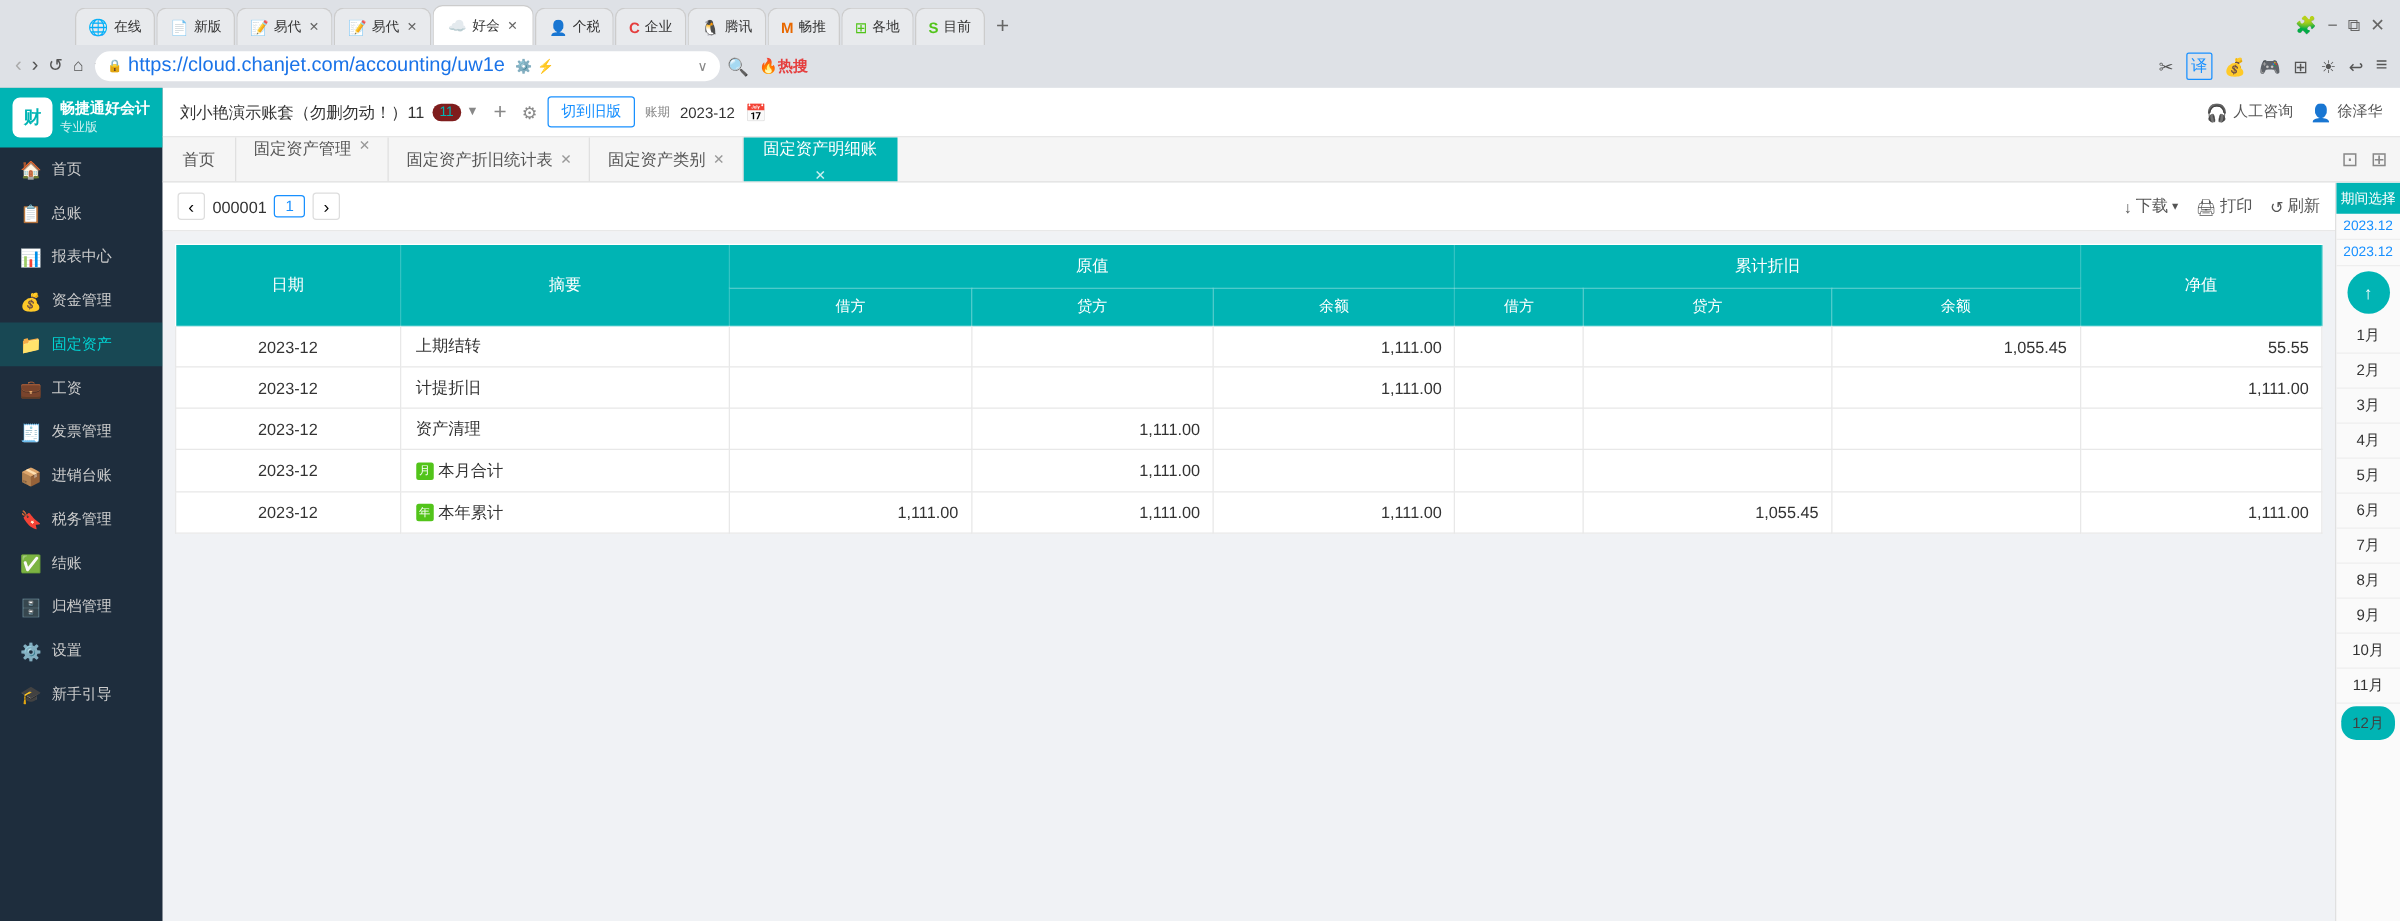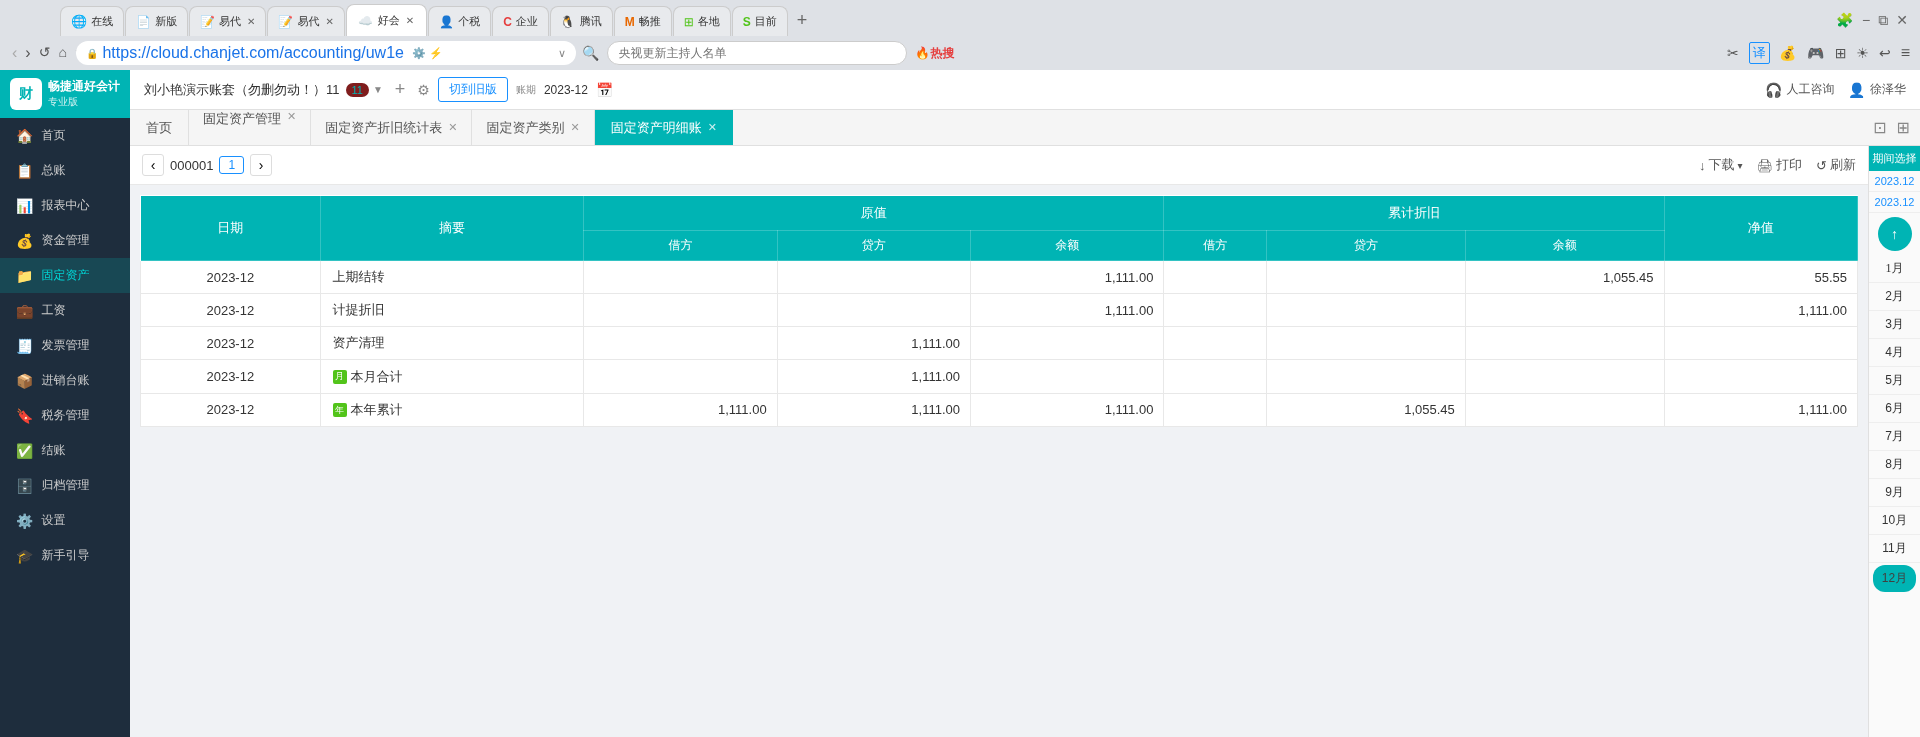--- a/index.html
+++ b/index.html
@@ -78,21 +78,20 @@
     </div>
     <div style="width:500px;height:24px;border-radius:12px;background:#fff;display:flex;align-items:center;padding:0 10px;gap:4px;">
       <span style="font-size:10px;color:#52c41a;">🔒</span>
       <span style="font-size:16px;color:#1a73e8;overflow:hidden;text-overflow:ellipsis;white-space:nowrap;max-width:400px;">https://cloud.chanjet.com/accounting/uw1e</span>
       <span style="font-size:11px;color:#888;margin-left:4px;">⚙️</span>
       <span style="font-size:11px;color:#888;">⚡</span>
       <span style="font-size:11px;color:#888;margin-left:auto;cursor:pointer;">∨</span>
     </div>
     <div style="flex:1;display:flex;align-items:center;gap:8px;">
       <span style="font-size:14px;color:#888;">🔍</span>
-      <input type="text" placeholder="央视更新主持人名单" style="flex: 1 1 0%; max-width: 300px; height: 24px; border-radius: 12px; border: 1px solid rgb(204, 204, 204); padding: 0px 10px; font-size: 12px; background: rgb(255, 255, 255);">
       <span style="color:#e53e3e;font-size:12px;font-weight:bold;">🔥热搜</span>
     </div>
     <div style="display:flex;align-items:center;gap:10px;">
       <span style="font-size:14px;color:#555;cursor:pointer;">✂</span>
       <span style="font-size:13px;color:#1890ff;cursor:pointer;border:1px solid #1890ff;border-radius:2px;padding:1px 3px;">译</span>
       <span style="font-size:14px;color:#ffa500;cursor:pointer;">💰</span>
       <span style="font-size:14px;color:#555;cursor:pointer;">🎮</span>
       <span style="font-size:14px;color:#555;cursor:pointer;">⊞</span>
       <span style="font-size:14px;color:#555;cursor:pointer;">☀</span>
       <span style="font-size:14px;color:#555;cursor:pointer;">↩</span>
@@ -204,21 +203,21 @@
         <span style="font-size:11px;color:#999;">✕</span>
       </div>
       <div style="display:flex;align-items:center;padding:0 14px;font-size:13px;color:#555;cursor:pointer;border-right:1px solid #e0e0e0;gap:6px;">
         <span>固定资产折旧统计表</span>
         <span style="font-size:11px;color:#999;">✕</span>
       </div>
       <div style="display:flex;align-items:center;padding:0 14px;font-size:13px;color:#555;cursor:pointer;border-right:1px solid #e0e0e0;gap:6px;">
         <span>固定资产类别</span>
         <span style="font-size:11px;color:#999;">✕</span>
       </div>
-      <div style="display:flex;align-items:center;padding:0 16px;font-size:13px;color:#fff;cursor:pointer;background:#00b4b4;gap:6px;">
+      <div style="display:flex;align-items:center;padding:0 16px;font-size:13px;color:#fff;cursor:pointer;background:#00b4b4;gap:6px;flex-direction:column;">
         <span>固定资产明细账</span>
         <span style="font-size:11px;color:rgba(255,255,255,0.8);">✕</span>
       </div>
       <div style="margin-left:auto;display:flex;align-items:center;padding:0 10px;gap:10px;">
         <span style="font-size:16px;color:#888;cursor:pointer;">⊡</span>
         <span style="font-size:16px;color:#888;cursor:pointer;">⊞</span>
       </div>
     </div>
 
     <div style="display:flex;flex:1;overflow:hidden;">
@@ -343,21 +342,21 @@
         </div>
       </div>
 
       <div style="width:52px;background:#fafafa;border-left:1px solid #e0e0e0;display:flex;flex-direction:column;overflow:hidden;">
         <div style="background:#00b4b4;color:#fff;text-align:center;padding:5px 2px;font-size:11px;">期间选择</div>
         <div style="font-size:11px;color:#1890ff;padding:4px 2px;cursor:pointer;text-align:center;border-bottom:1px solid #eee;">2023.12</div>
         <div style="font-size:11px;color:#1890ff;padding:4px 2px;cursor:pointer;text-align:center;border-bottom:1px solid #eee;">2023.12</div>
 
         <div style="width:34px;height:34px;background:#00b4b4;border-radius:50%;display:flex;align-items:center;justify-content:center;color:#fff;cursor:pointer;margin:4px auto;font-size:14px;">↑</div>
 
-        <div style="font-size:12px;color:#333;padding:5px 0;cursor:pointer;text-align:center;border-bottom:1px solid #eee;font-family:Liberation Serif, serif;">1月</div>
+        <div style="font-size:12px;color:#333;padding:5px 0;cursor:pointer;text-align:center;border-bottom:1px solid #eee;">1月</div>
         <div style="font-size:12px;color:#333;padding:5px 0;cursor:pointer;text-align:center;border-bottom:1px solid #eee;">2月</div>
         <div style="font-size:12px;color:#333;padding:5px 0;cursor:pointer;text-align:center;border-bottom:1px solid #eee;">3月</div>
         <div style="font-size:12px;color:#333;padding:5px 0;cursor:pointer;text-align:center;border-bottom:1px solid #eee;">4月</div>
         <div style="font-size:12px;color:#333;padding:5px 0;cursor:pointer;text-align:center;border-bottom:1px solid #eee;">5月</div>
         <div style="font-size:12px;color:#333;padding:5px 0;cursor:pointer;text-align:center;border-bottom:1px solid #eee;">6月</div>
         <div style="font-size:12px;color:#333;padding:5px 0;cursor:pointer;text-align:center;border-bottom:1px solid #eee;">7月</div>
         <div style="font-size:12px;color:#333;padding:5px 0;cursor:pointer;text-align:center;border-bottom:1px solid #eee;">8月</div>
         <div style="font-size:12px;color:#333;padding:5px 0;cursor:pointer;text-align:center;border-bottom:1px solid #eee;">9月</div>
         <div style="font-size:12px;color:#333;padding:5px 0;cursor:pointer;text-align:center;border-bottom:1px solid #eee;">10月</div>
         <div style="font-size:12px;color:#333;padding:5px 0;cursor:pointer;text-align:center;border-bottom:1px solid #eee;">11月</div>

